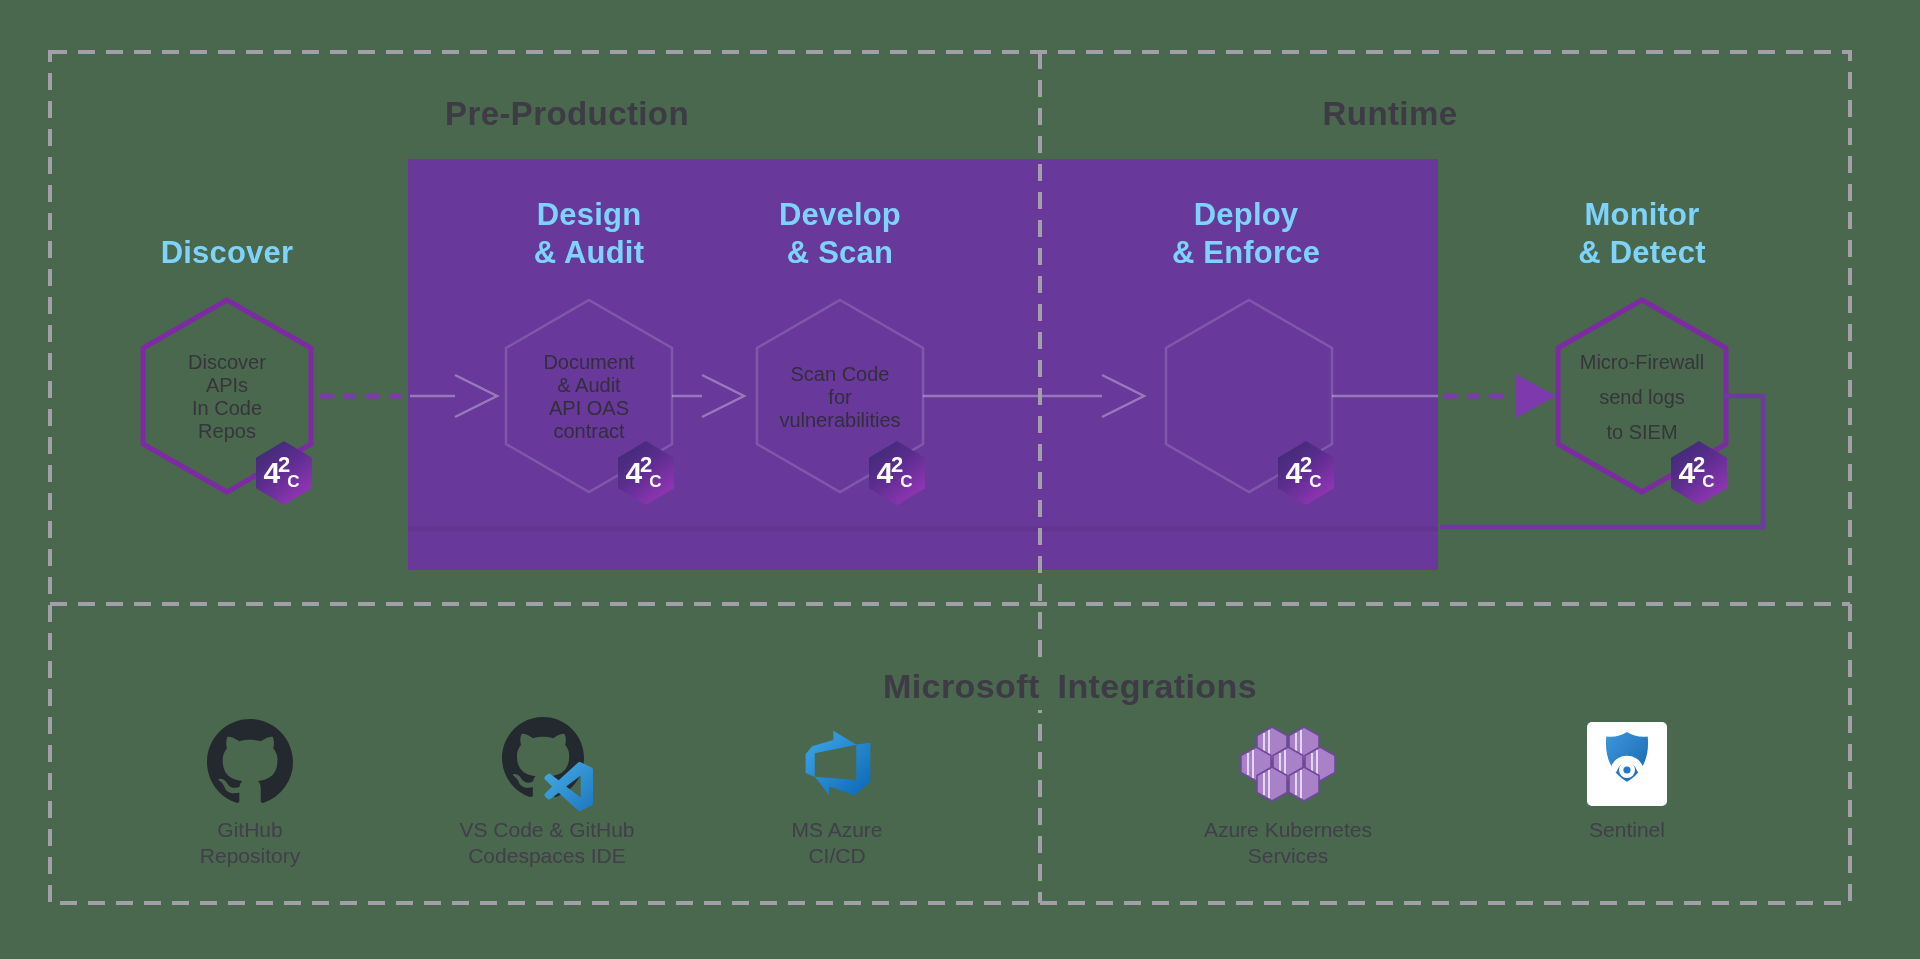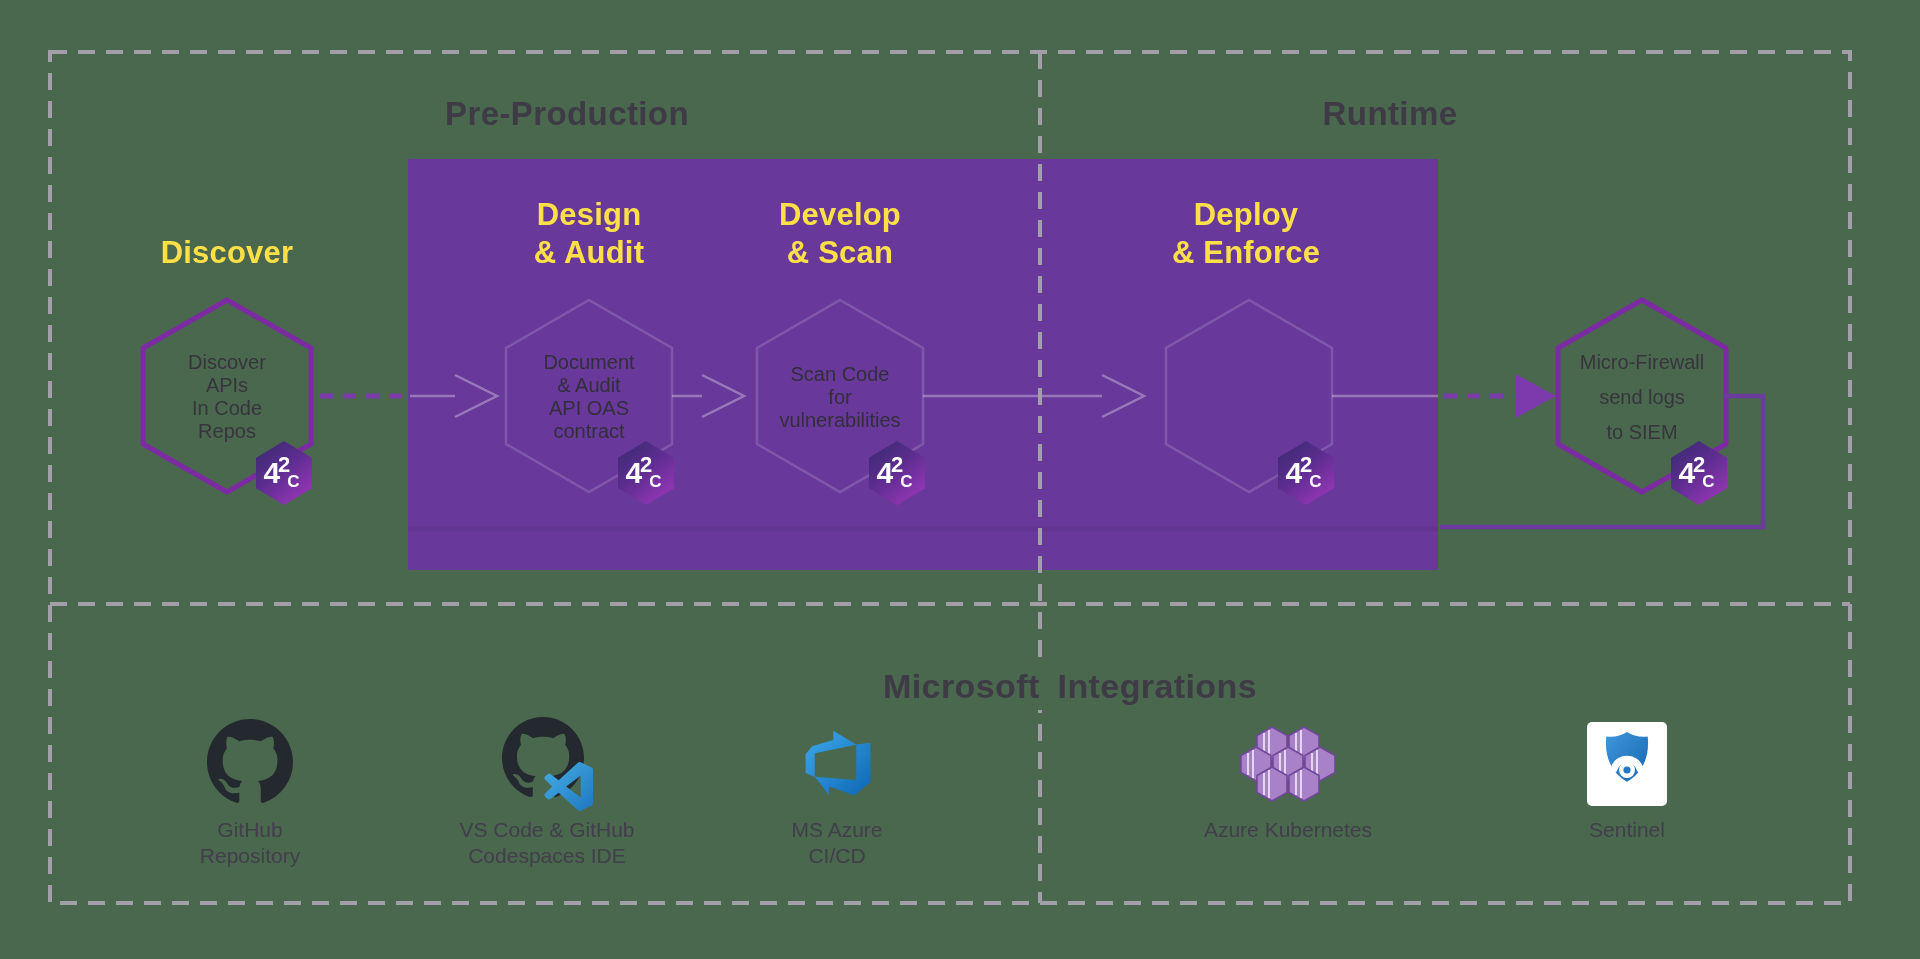--- a/index.html
+++ b/index.html
@@ -12,21 +12,21 @@
   svg{display:block;}
   #diagram-svg{position:absolute;left:0;top:0;z-index:1;}
 
   .phase-title{
     z-index:3;width:460px;top:95px;text-align:center;
     font-size:33px;font-weight:700;letter-spacing:.4px;color:#3E3A46;
   }
   .stage-title{
     z-index:3;width:300px;top:194px;height:78px;
     display:flex;flex-direction:column;justify-content:flex-end;
-    font-size:31px;line-height:38px;font-weight:700;letter-spacing:.2px;color:#fde047;
+    font-size:31px;line-height:38px;font-weight:700;letter-spacing:.2px;color:#7dd3fc;
     text-align:center;
   }
   .hex-text{
     z-index:3;width:176px;top:336px;height:122px;
     display:flex;flex-direction:column;justify-content:center;align-items:center;
     font-size:20px;line-height:23px;font-weight:500;color:#38343E;text-align:center;
   }
   .hex-text.on-purple{color:#322E3A;}
   .badge{
     z-index:4;width:56px;height:64px;top:441px;
@@ -120,20 +120,24 @@
     <div>&amp; Audit</div>
   </div>
   <div class="abs stage-title col3">
     <div>Develop</div>
     <div>&amp; Scan</div>
   </div>
   <div class="abs stage-title col4">
     <div>Deploy</div>
     <div>&amp; Enforce</div>
   </div>
+  <div class="abs stage-title col5">
+    <div>Monitor</div>
+    <div>&amp; Detect</div>
+  </div>
 
   <div class="abs hex-text col1">
     <div>Discover</div>
     <div>APIs</div>
     <div>In Code</div>
     <div>Repos</div>
   </div>
   <div class="abs hex-text on-purple col2">
     <div>Document</div>
     <div>&amp; Audit</div>
@@ -246,18 +250,19 @@
   <div class="abs int-label" style="left:397px;">
     <div>VS Code &amp; GitHub</div>
     <div>Codespaces IDE</div>
   </div>
   <div class="abs int-label" style="left:687px;">
     <div>MS Azure</div>
     <div>CI/CD</div>
   </div>
   <div class="abs int-label" style="left:1138px;">
     <div>Azure Kubernetes</div>
+    <div>Services</div>
   </div>
   <div class="abs int-label" style="left:1477px;">
     <div>Sentinel</div>
   </div>
 
 </div>
 
 </body></html>

